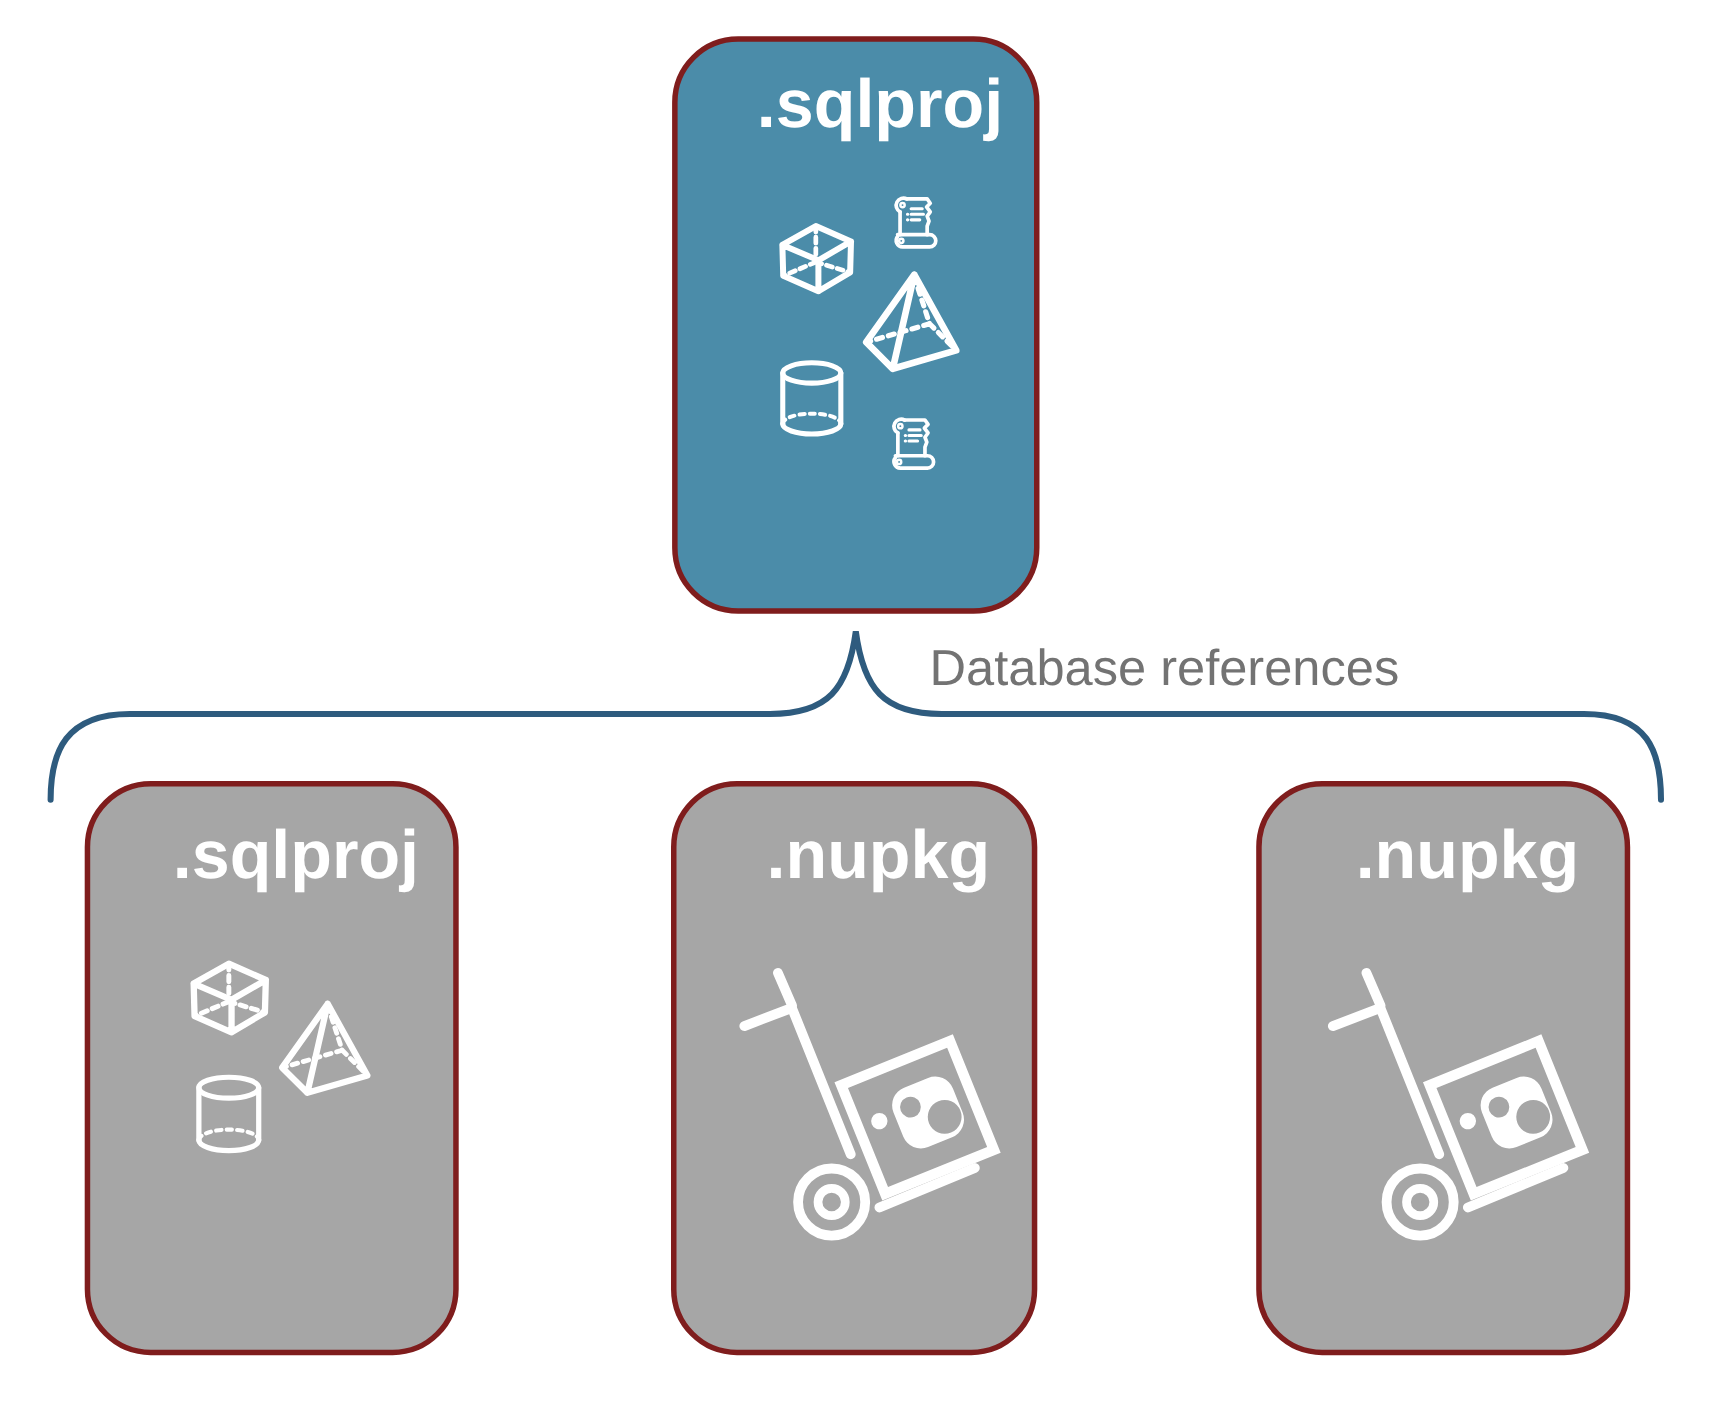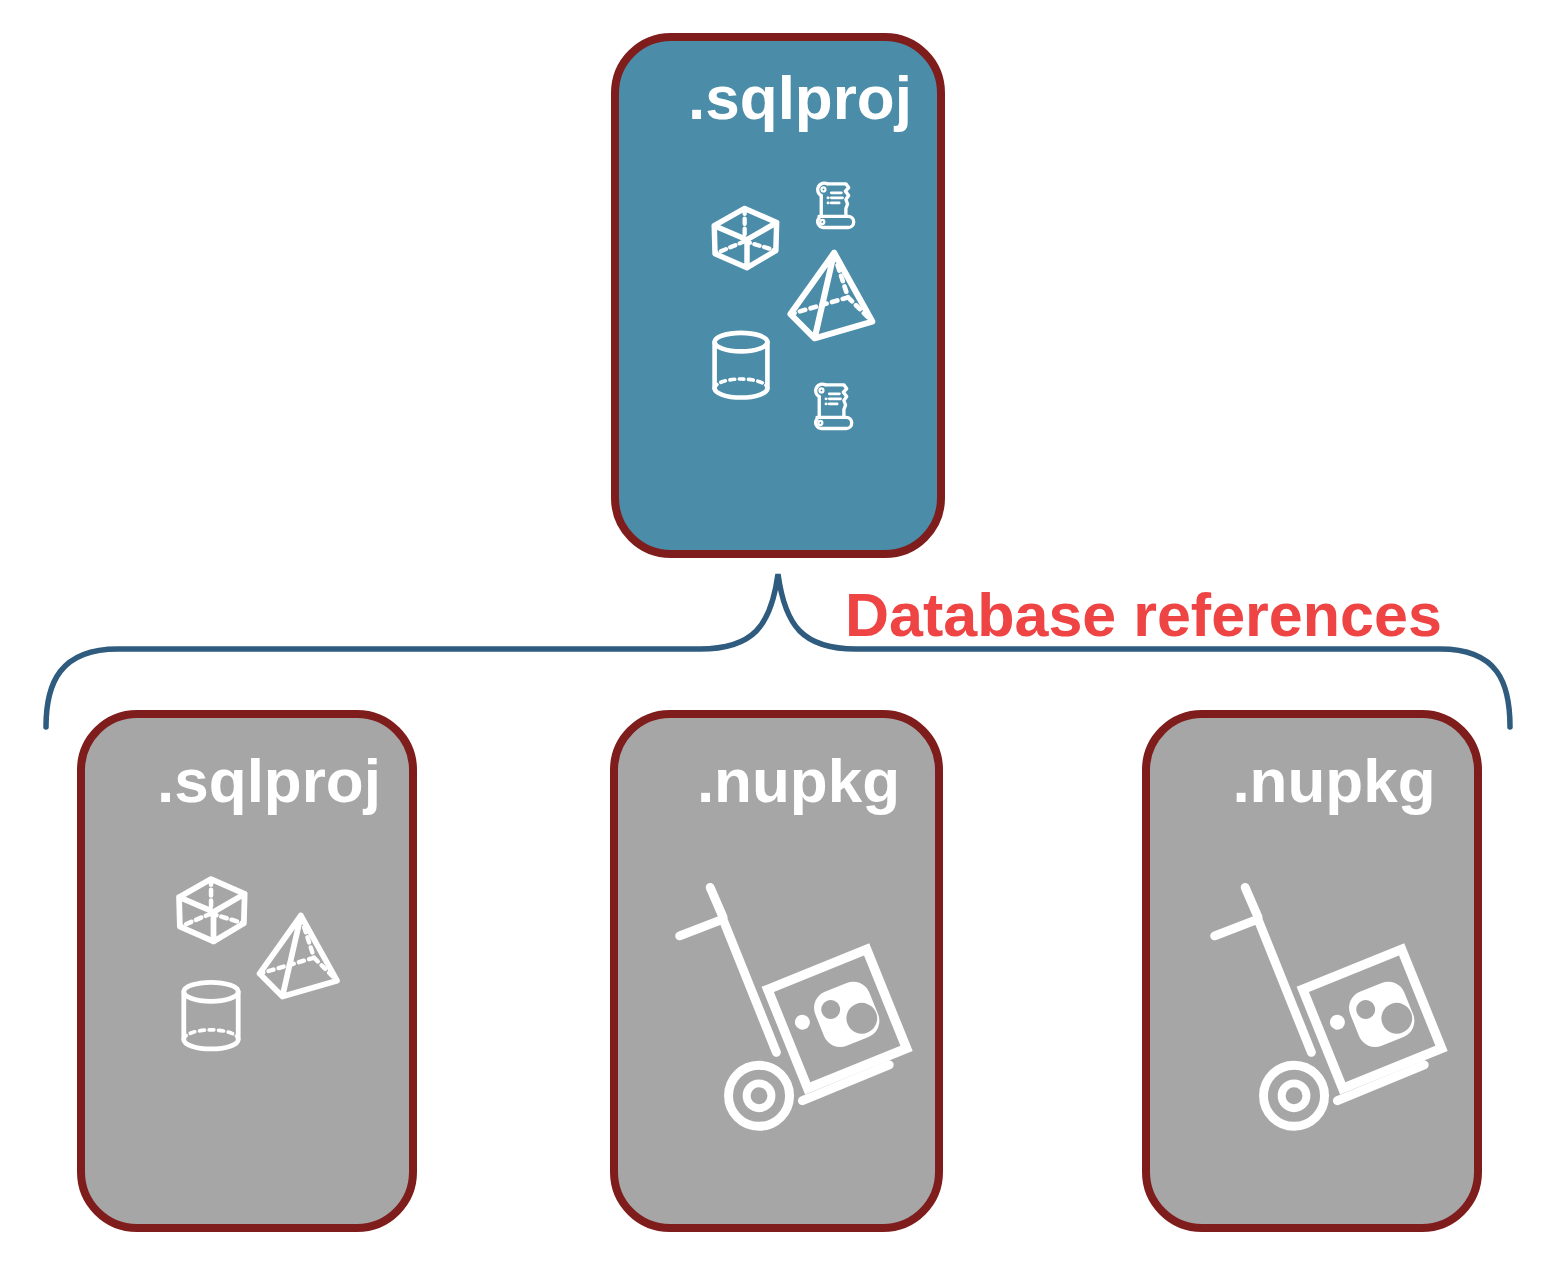--- a/index.html
+++ b/index.html
@@ -3,38 +3,38 @@
 <meta charset="utf-8">
 <style>
   html,body{margin:0;padding:0;}
   body{
     width:1566px;height:1274px;position:relative;background:#ffffff;
     font-family:"Liberation Sans", sans-serif;overflow:hidden;
   }
   .stage{position:absolute;inset:0;}
   .node{
     position:absolute;box-sizing:border-box;border-radius:60px;
-    border:8px solid #7f1d1d;
+    border:5px solid #7f1d1d;
     padding-left:44px;
   }
   .node-root{left:611px;top:33px;width:334px;height:525px;background:#4B8CA9;}
   .node-child{top:710px;width:340px;height:522px;background:#A6A6A6;}
   .node-child-1{left:77px;}
   .node-child-2{left:610px;width:333px;}
   .node-child-3{left:1142px;}
   .node-title{
     display:block;text-align:center;color:#ffffff;font-weight:700;
     font-size:62px;line-height:1;letter-spacing:0px;
   }
   .node-root .node-title{padding-top:26px;}
   .node-child .node-title{padding-top:32px;}
   .icon{position:absolute;}
   .edge-label{
-    position:absolute;left:845px;top:582px;color:#ef4444;font-weight:700;
-    font-size:61px;line-height:1.1;white-space:nowrap;
+    position:absolute;left:845px;top:582px;color:#737373;font-weight:400;
+    font-size:46px;line-height:1.1;white-space:nowrap;
   }
   .connector-layer{position:absolute;left:0;top:0;width:1566px;height:1274px;pointer-events:none;}
   .defs{position:absolute;width:0;height:0;overflow:hidden;}
 </style>
 </head>
 <body>
 
 <svg class="defs" aria-hidden="true">
   <defs>
     <symbol id="icon-cube" viewBox="0 0 100 100">

